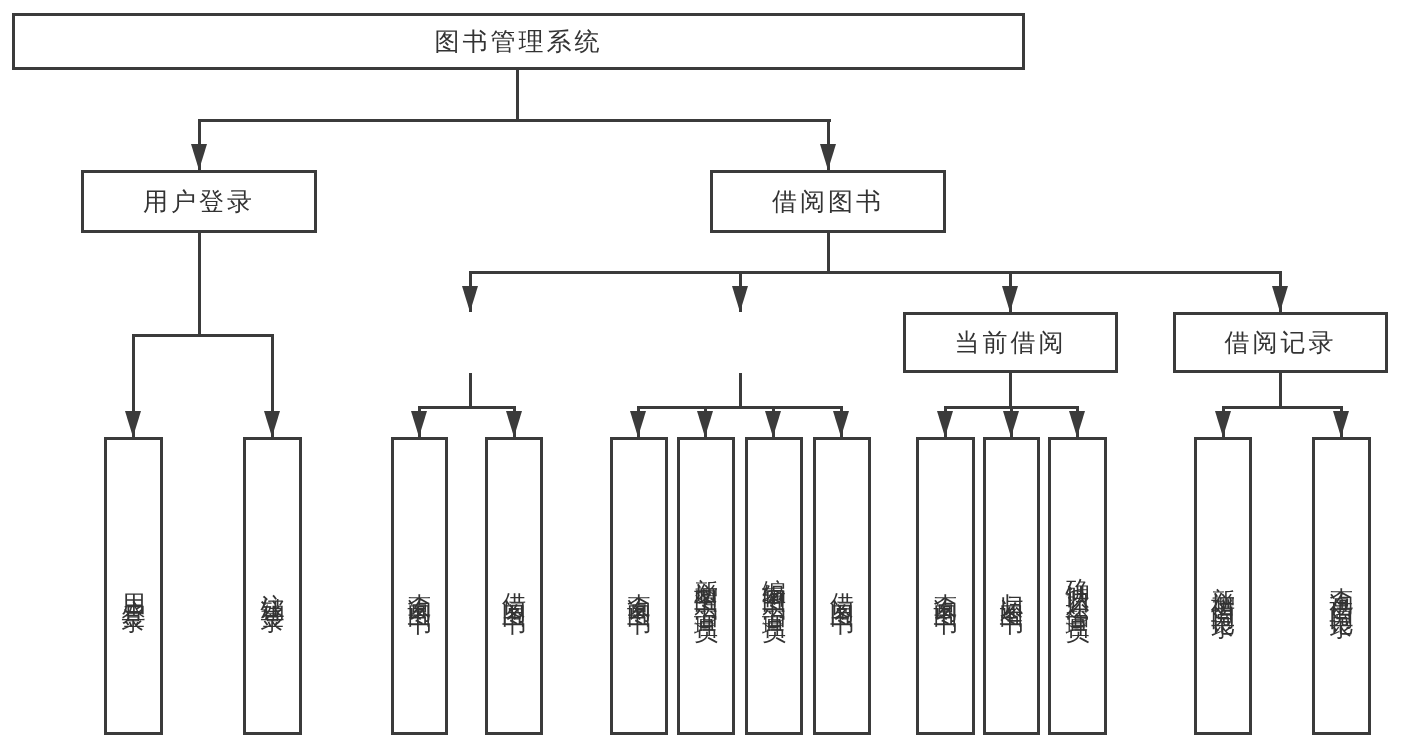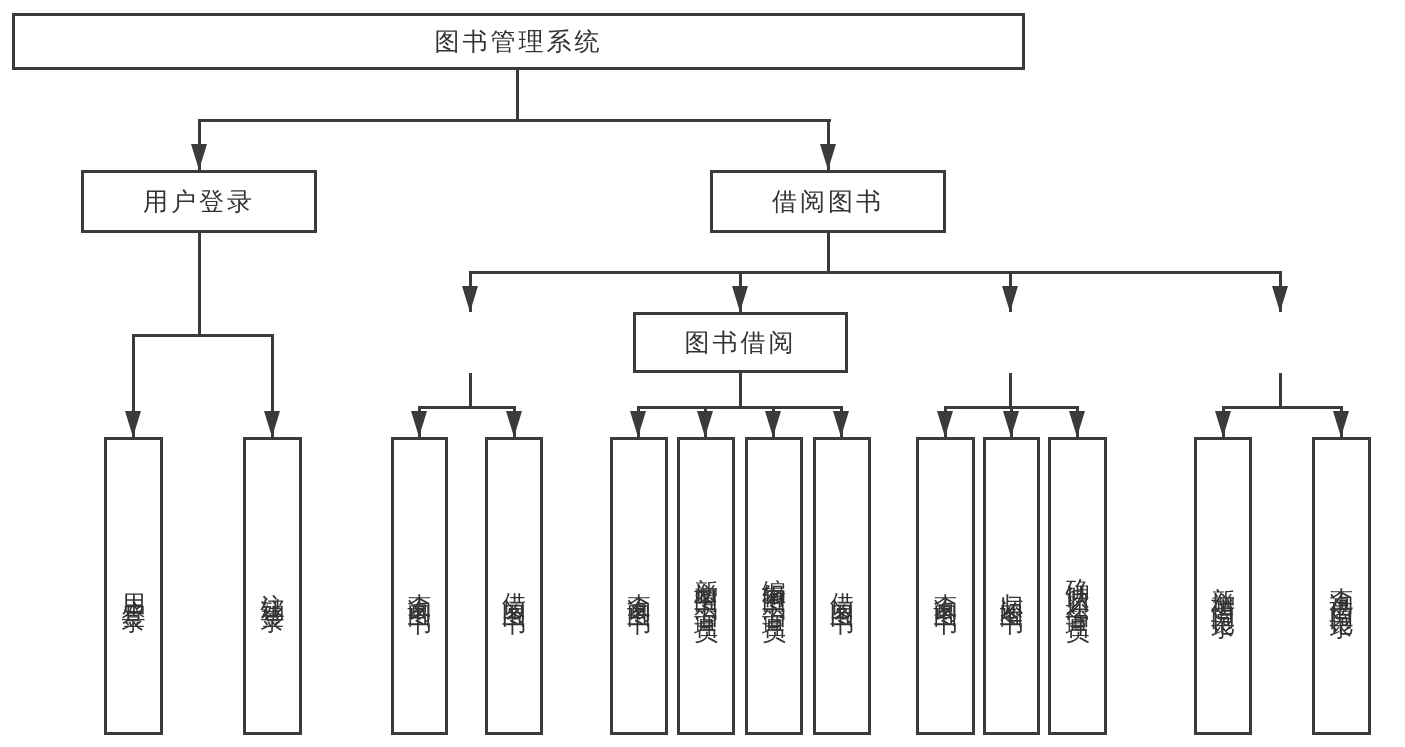--- a/index.html
+++ b/index.html
@@ -83,22 +83,25 @@
   <div class="hline" style="left:469px;top:271px;width:813px"></div>
   <div class="vline" style="left:469px;top:271px;height:41px"></div>
   <div class="vline" style="left:739px;top:271px;height:41px"></div>
   <div class="vline" style="left:1009px;top:271px;height:41px"></div>
   <div class="vline" style="left:1279px;top:271px;height:41px"></div>
   <div class="arrow" style="left:462px;top:286px"></div>
   <div class="arrow" style="left:732px;top:286px"></div>
   <div class="arrow" style="left:1002px;top:286px"></div>
   <div class="arrow" style="left:1272px;top:286px"></div>
 
-  <div class="box hbox" style="left:633px;top:312px;width:215px;height:61px">
-    <span>图书借阅</span>
+  <div class="box hbox" style="left:903px;top:312px;width:215px;height:61px">
+    <span>当前借阅</span>
+  </div>
+  <div class="box hbox" style="left:1173px;top:312px;width:215px;height:61px">
+    <span>借阅记录</span>
   </div>
 
   <div class="vline" style="left:469px;top:373px;height:33px"></div>
   <div class="hline" style="left:418px;top:406px;width:98px"></div>
   <div class="vline" style="left:418px;top:406px;height:31px"></div>
   <div class="vline" style="left:513px;top:406px;height:31px"></div>
   <div class="arrow" style="left:411px;top:411px"></div>
   <div class="arrow" style="left:506px;top:411px"></div>
 
   <div class="vline" style="left:739px;top:373px;height:33px"></div>

